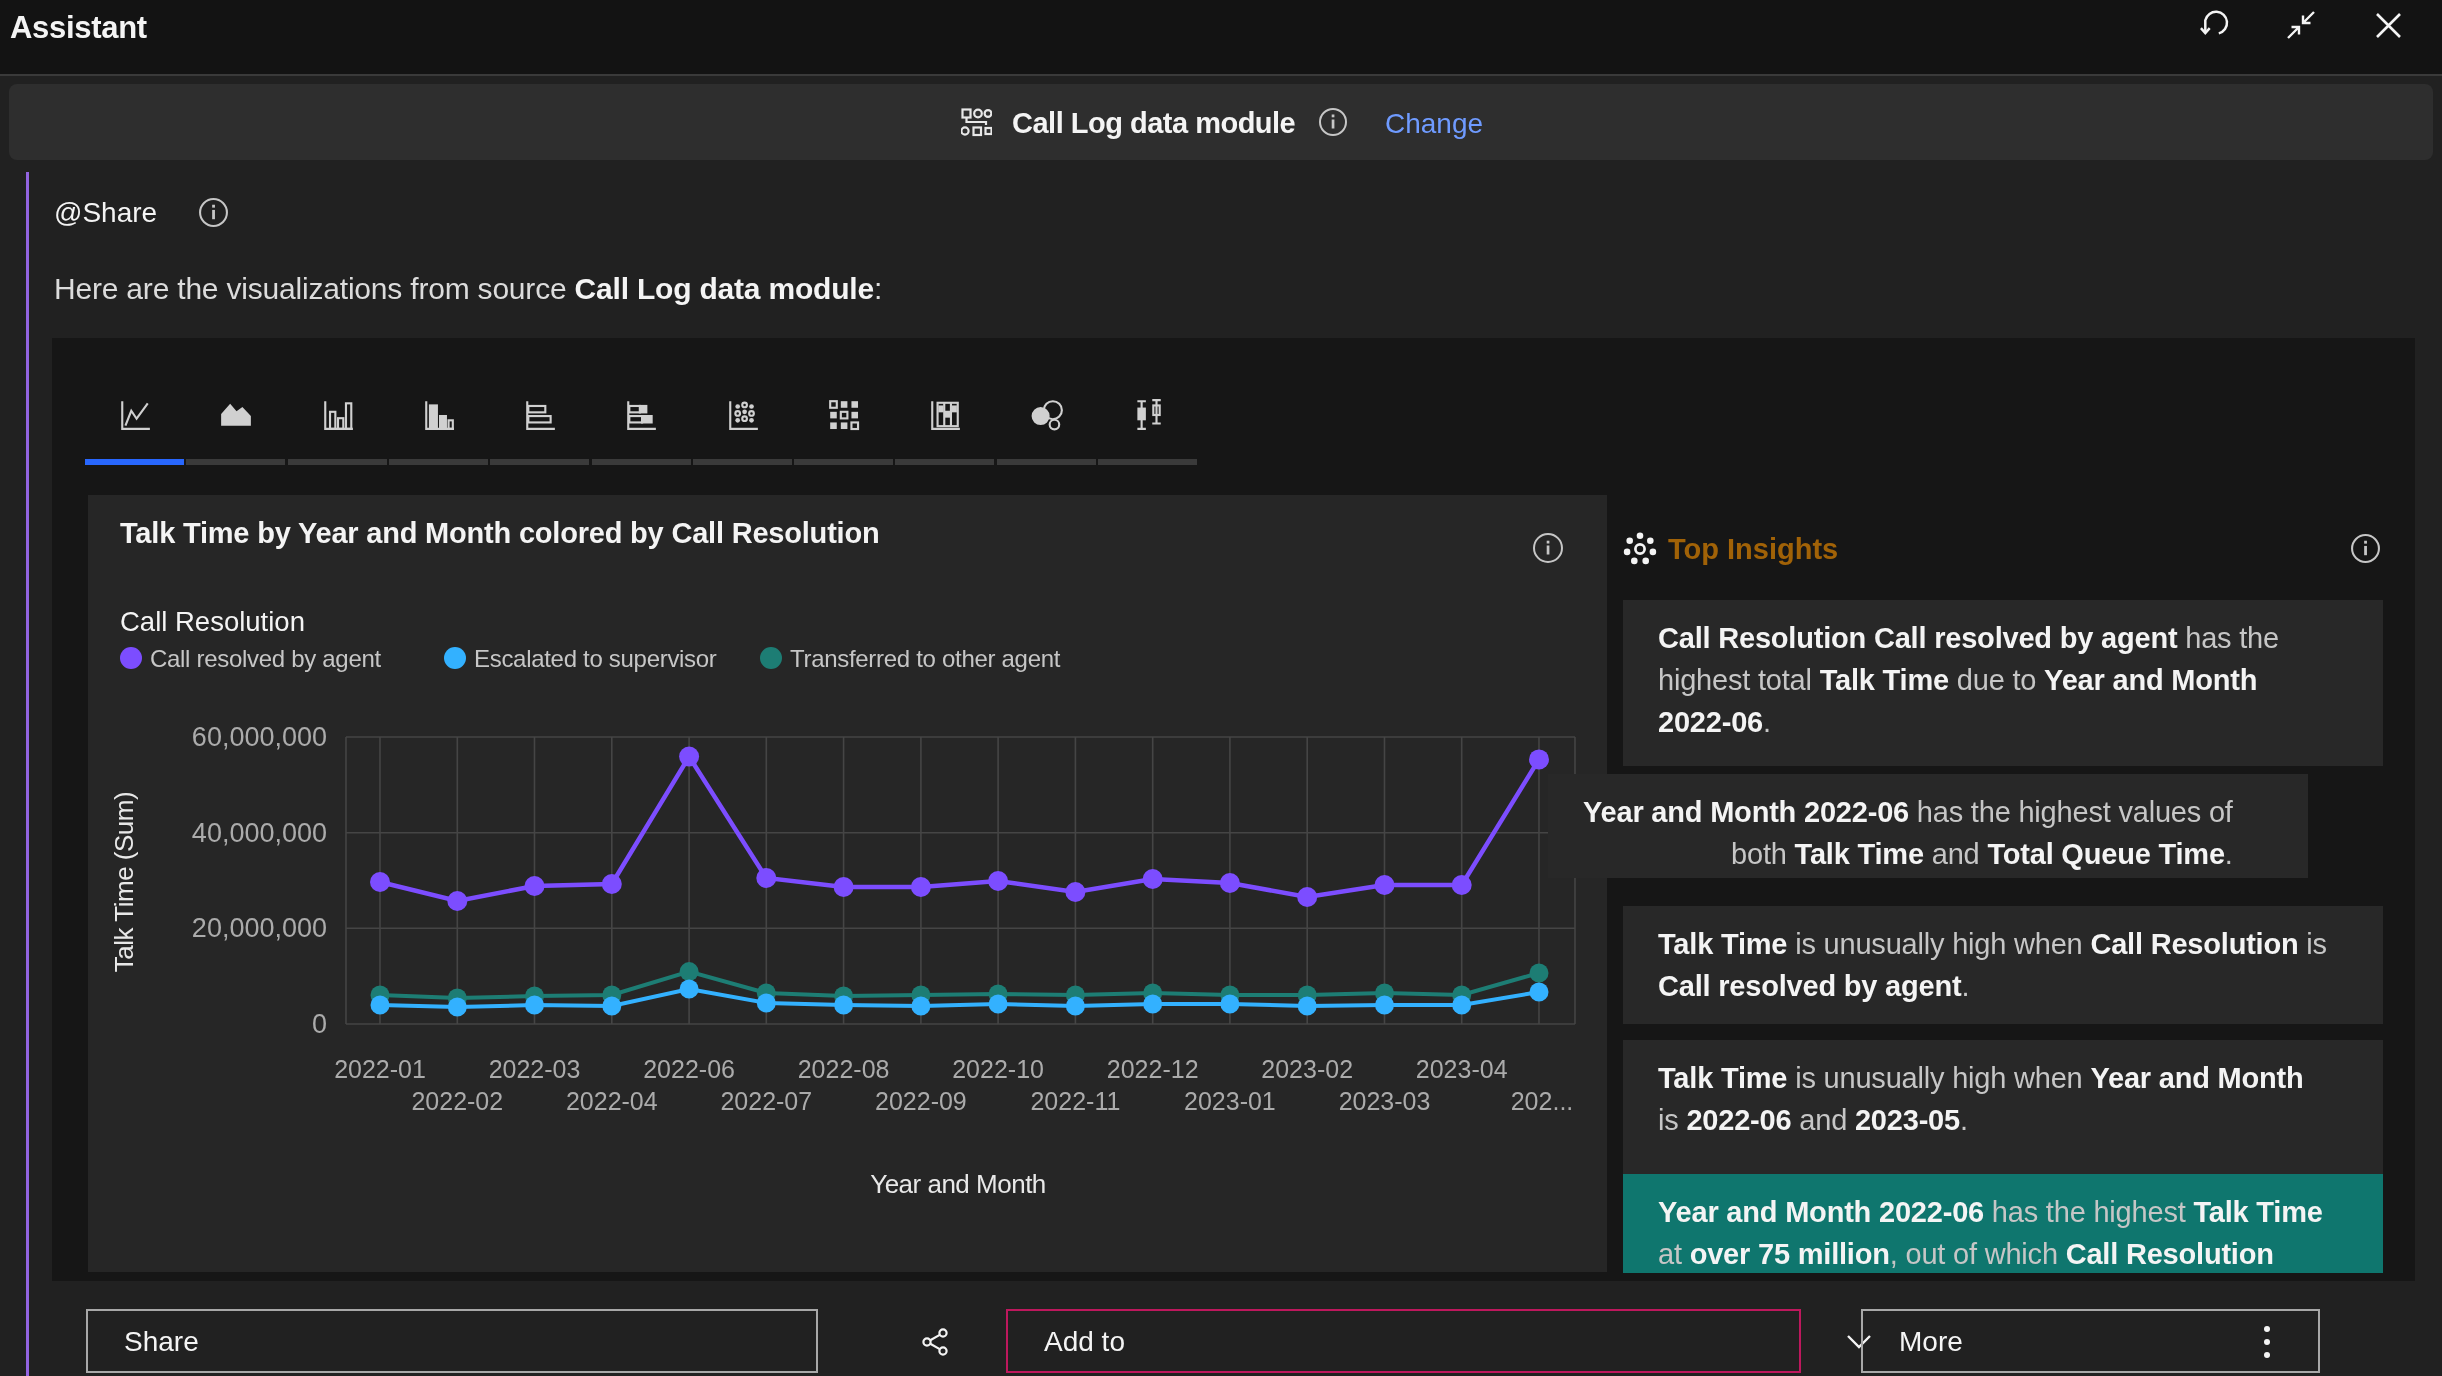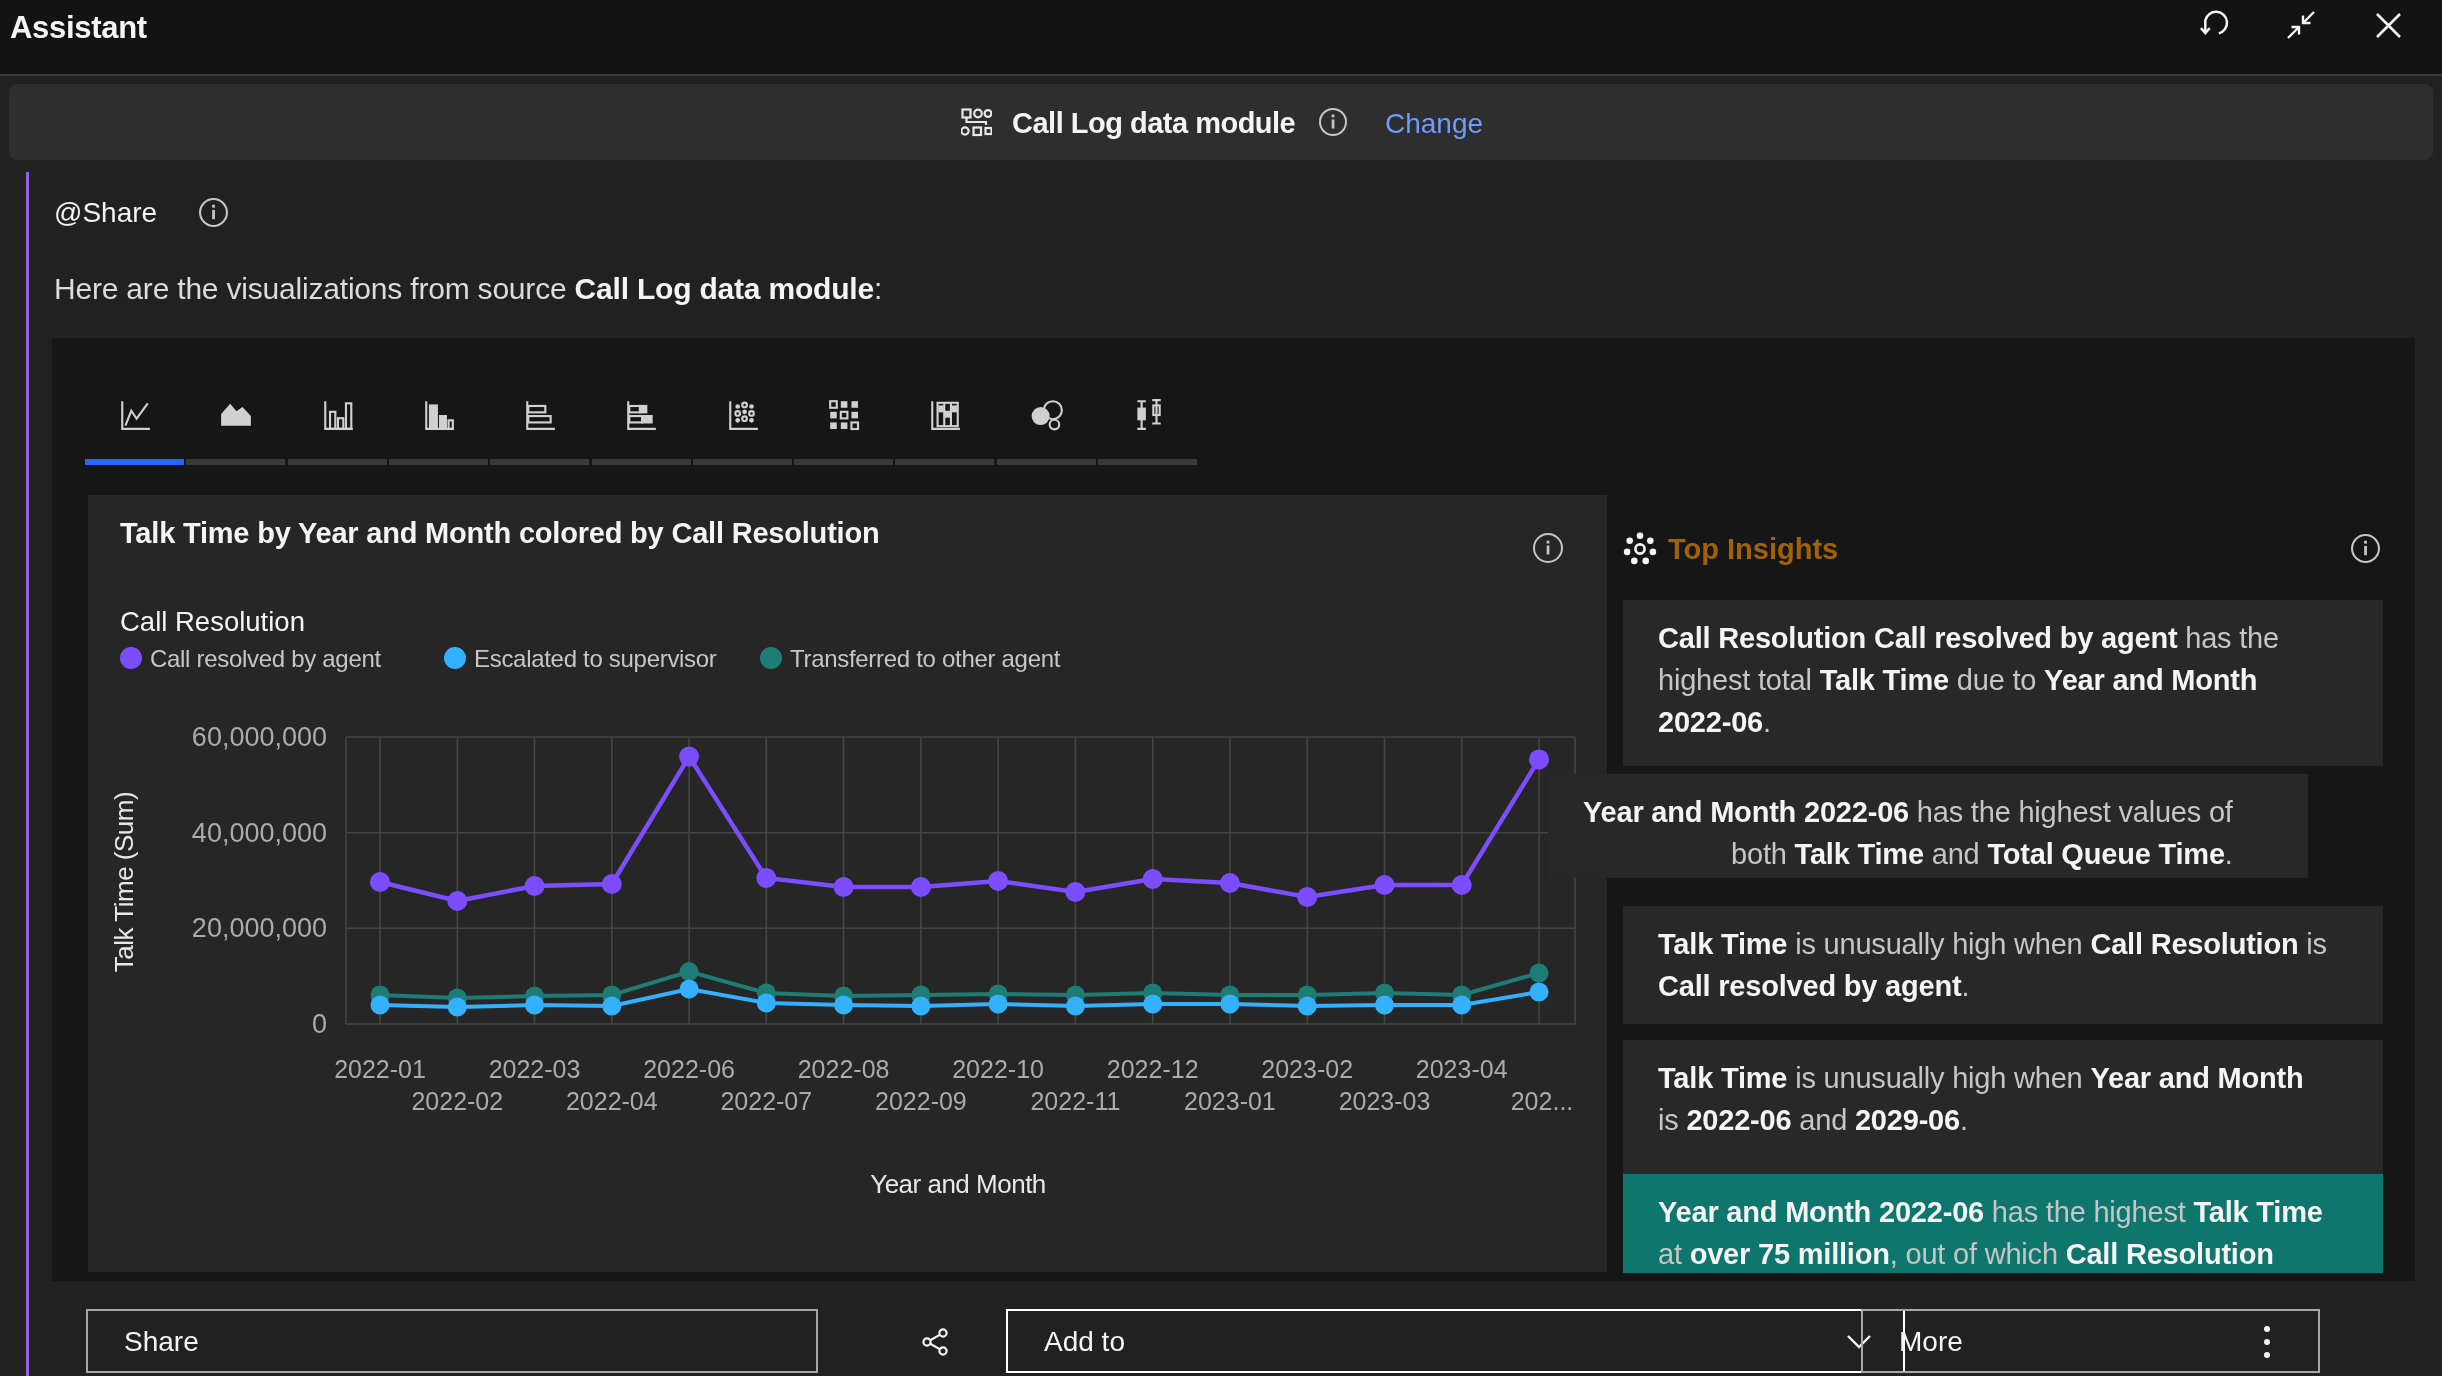--- a/index.html
+++ b/index.html
@@ -301,40 +301,40 @@
   <div class="abs" style="left:1571px;top:262px;width:760px;height:166px;background:#282828;overflow:hidden;">
     <div class="abs" style="left:35px;top:17px;font-size:29px;line-height:42px;color:#c6c6c6;white-space:nowrap;letter-spacing:-0.2px;"><b>Call Resolution Call resolved by agent</b> has the<br>highest total <b>Talk Time</b> due to <b>Year and Month</b><br><b>2022-06</b>.</div>
   </div>
   <div class="abs" style="left:1496px;top:436px;width:760px;height:104px;background:#282828;overflow:hidden;text-align:right;">
     <div class="abs" style="left:35px;top:17px;font-size:29px;line-height:42px;color:#c6c6c6;white-space:nowrap;letter-spacing:-0.2px;"><b>Year and Month 2022-06</b> has the highest values of<br>both <b>Talk Time</b> and <b>Total Queue Time</b>.</div>
   </div>
   <div class="abs" style="left:1571px;top:568px;width:760px;height:118px;background:#282828;overflow:hidden;">
     <div class="abs" style="left:35px;top:17px;font-size:29px;line-height:42px;color:#c6c6c6;white-space:nowrap;letter-spacing:-0.2px;"><b>Talk Time</b> is unusually high when <b>Call Resolution</b> is<br><b>Call resolved by agent</b>.</div>
   </div>
   <div class="abs" style="left:1571px;top:702px;width:760px;height:135px;background:#282828;overflow:hidden;">
-    <div class="abs" style="left:35px;top:17px;font-size:29px;line-height:42px;color:#c6c6c6;white-space:nowrap;letter-spacing:-0.2px;"><b>Talk Time</b> is unusually high when <b>Year and Month</b><br>is <b>2022-06</b> and <b>2029-06</b>.</div>
+    <div class="abs" style="left:35px;top:17px;font-size:29px;line-height:42px;color:#c6c6c6;white-space:nowrap;letter-spacing:-0.2px;"><b>Talk Time</b> is unusually high when <b>Year and Month</b><br>is <b>2022-06</b> and <b>2023-05</b>.</div>
   </div>
   <div class="abs" style="left:1571px;top:836px;width:760px;height:99px;background:#0f766e;overflow:hidden;">
     <div class="abs" style="left:35px;top:17px;font-size:29px;line-height:42px;color:#c6c6c6;white-space:nowrap;letter-spacing:-0.2px;"><b>Year and Month 2022-06</b> has the highest <b>Talk Time</b><br>at <b>over 75 million</b>, out of which <b>Call Resolution</b></div>
   </div>
   </div>
 </div>
 
 <div class="abs" style="left:86px;top:1309px;width:732px;height:64px;border:2px solid #a8a8a8;">
   <div class="abs" style="left:36px;top:15px;font-size:28px;color:#f4f4f4;">Share</div>
   <svg class="abs" style="left:832px;top:16px;" width="30" height="30" viewBox="0 0 30 30">
     <g stroke="#f4f4f4" stroke-width="2.2" fill="none">
       <circle cx="23" cy="6" r="3.6"></circle>
       <circle cx="7" cy="15" r="3.6"></circle>
       <circle cx="23" cy="24" r="3.6"></circle>
       <path d="M10.3 13.2 L19.7 7.9 M10.3 16.8 L19.7 22.1"></path>
     </g>
   </svg>
 </div>
-<div class="abs" style="left:1006px;top:1309px;width:899px;height:64px;border:2px solid #ffffff;">
+<div class="abs" style="left:1006px;top:1309px;width:795px;height:64px;border:2px solid #be185d;">
   <div class="abs" style="left:36px;top:15px;font-size:28px;color:#f4f4f4;">Add to</div>
   <svg class="abs" style="left:838px;top:22px;" width="26" height="18" viewBox="0 0 26 18">
     <path d="M2 3 L13 14 L24 3" fill="none" stroke="#f4f4f4" stroke-width="2.4"></path>
   </svg>
 </div>
 <div class="abs" style="left:1861px;top:1309px;width:459px;height:64px;border:2px solid #a8a8a8;">
   <div class="abs" style="left:36px;top:15px;font-size:28px;color:#f4f4f4;">More</div>
   <svg class="abs" style="left:398px;top:13px;" width="12" height="36" viewBox="0 0 12 36">
     <circle cx="6" cy="5" r="3" fill="#f4f4f4"></circle>
     <circle cx="6" cy="18" r="3" fill="#f4f4f4"></circle>

